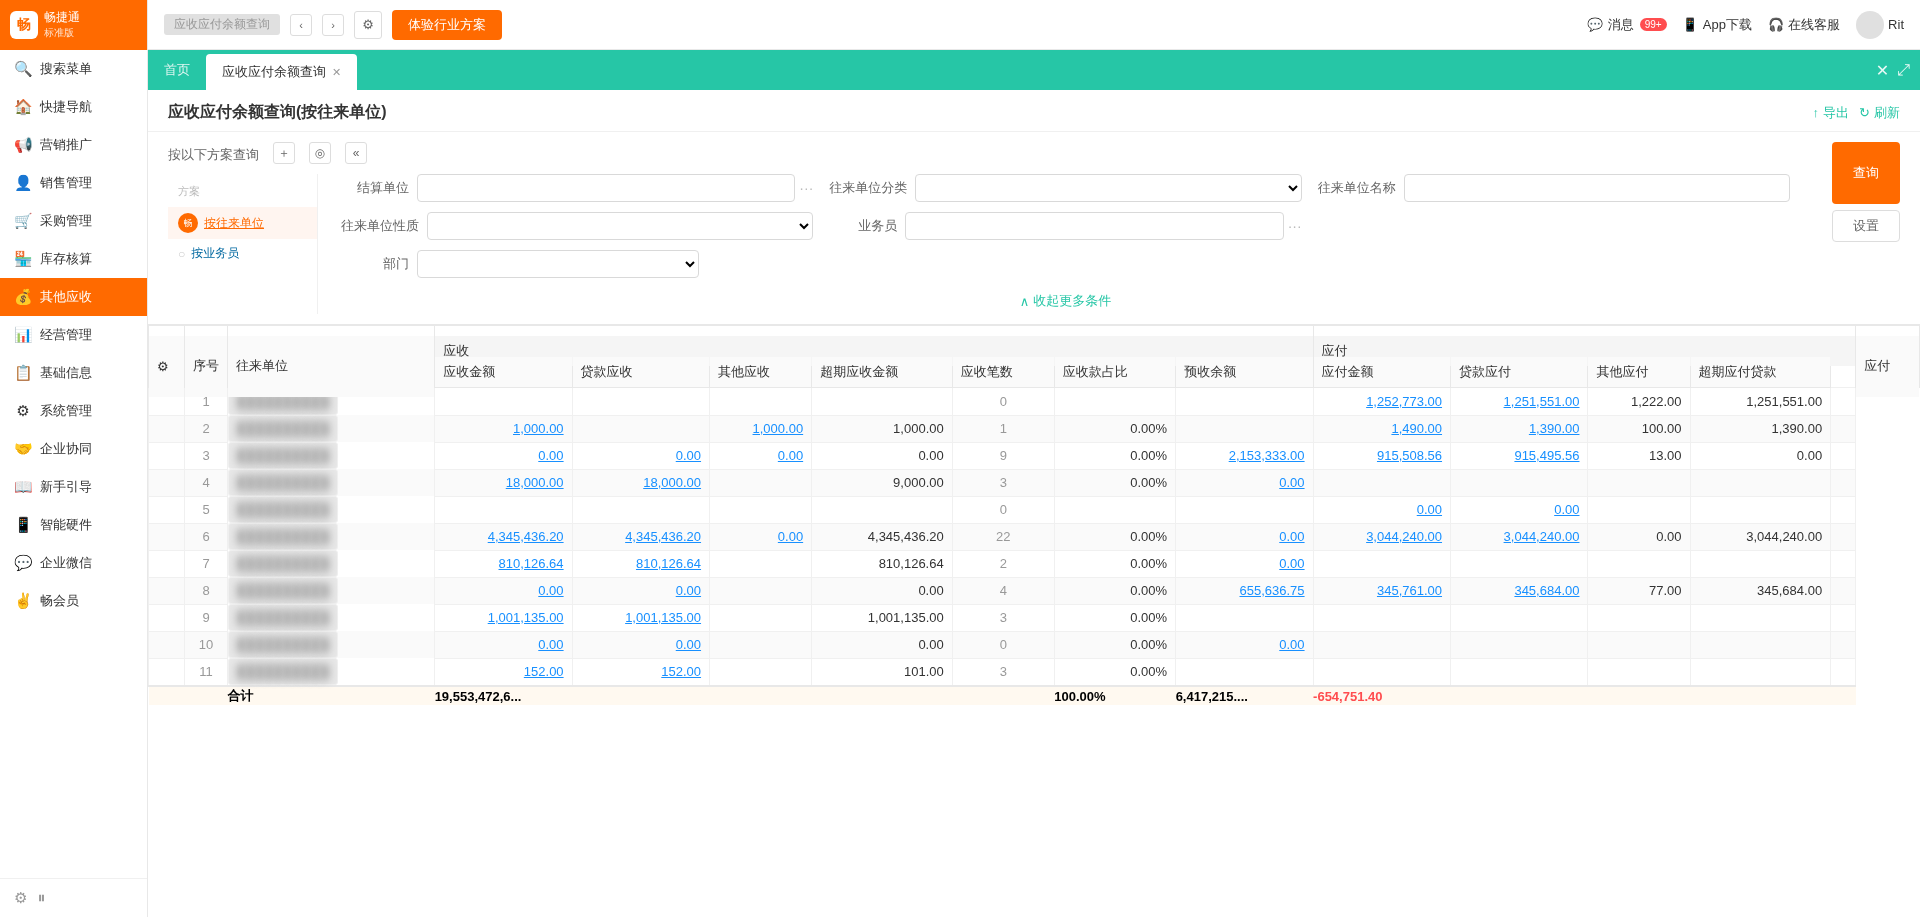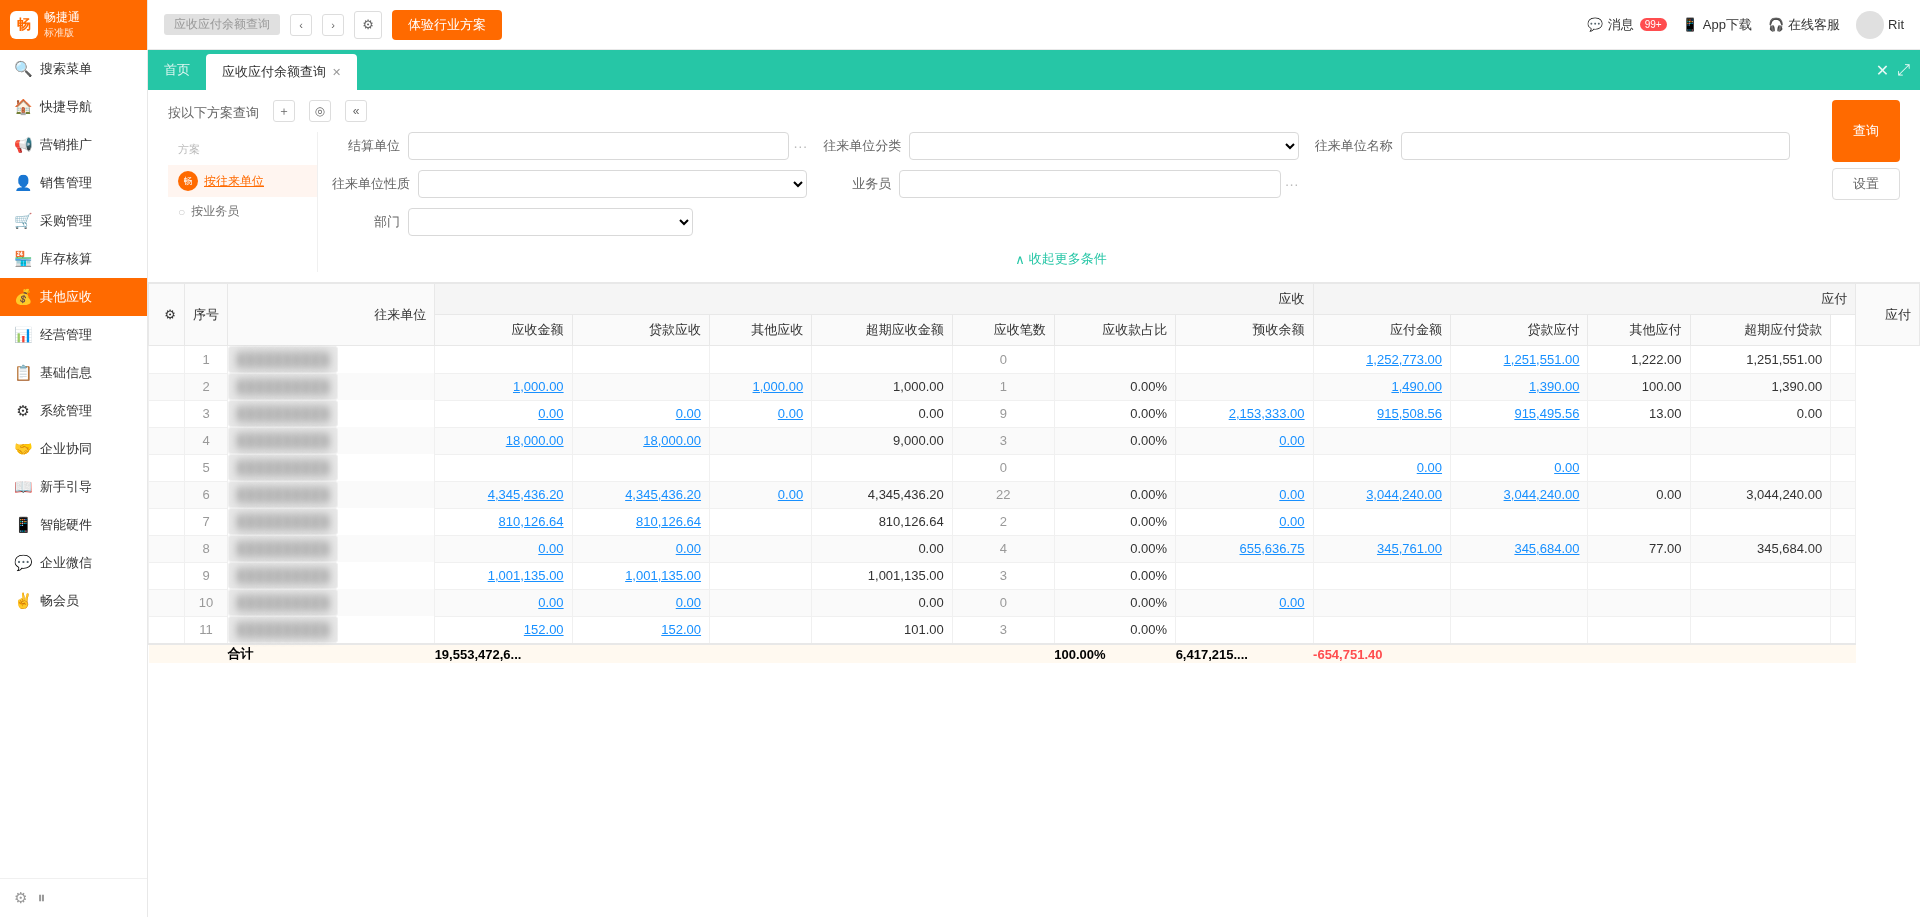--- a/index.html
+++ b/index.html
@@ -47,21 +47,21 @@
     .page-title { font-size: 16px; font-weight: 600; color: #333; }
     .page-header-actions { display: flex; gap: 10px; }
     .header-btn { display: flex; align-items: center; gap: 4px; color: #26c6a6; font-size: 13px; cursor: pointer; }
     .collapse-btn { display: flex; align-items: center; gap: 4px; color: #26c6a6; font-size: 13px; cursor: pointer; justify-content: center; padding: 4px 0; }
     .query-btn { background: #ff6a00; color: #fff; border: none; padding: 22px 20px; border-radius: 4px; cursor: pointer; font-size: 13px; }
     .setting-btn { background: #fff; color: #666; border: 1px solid #ddd; padding: 6px 20px; border-radius: 4px; cursor: pointer; font-size: 13px; }
 
     
     .table-container { flex: 1; overflow: auto; padding: 0 0 0 0; }
     table { width: 100%; border-collapse: collapse; font-size: 12px; }
-    table thead tr th { background: #fafafa; border: 1px solid #e8e8e8; padding: 6px 8px; text-align: right; color: #333; font-weight: normal; white-space: nowrap; position: sticky; top: 0; z-index: 2; margin-top: 36px; }
+    table thead tr th { background: #fafafa; border: 1px solid #e8e8e8; padding: 6px 8px; text-align: left; color: #333; font-weight: normal; white-space: nowrap; position: sticky; top: 10px; z-index: 2; margin-top: 36px; }
     table thead tr th.group { background: #f5f5f5; }
     table tbody tr td { border: 1px solid #f0f0f0; padding: 5px 8px; text-align: right; color: #333; white-space: nowrap; }
     table tbody tr td.col-no { text-align: center; color: #999; }
     table tbody tr td.col-name { text-align: left; }
     table tbody tr td.col-link { color: #1890ff; text-decoration: underline; cursor: pointer; }
     table tbody tr:nth-child(even) { background: #fafafa; }
     .tfoot-row { background: #fff9f0 !important; font-weight: bold; }
     .tfoot-row td { border-top: 2px solid #e8e8e8; }
     .settings-icon-cell { text-align: center !important; color: #999; }
 
@@ -79,21 +79,21 @@
     .filter-section-header .label { color: #666; font-size: 13px; }
     .icon-btn { width: 22px; height: 22px; border: 1px solid #ddd; border-radius: 3px; display: flex; align-items: center; justify-content: center; cursor: pointer; color: #666; font-size: 12px; background: #fff; }
     .side-panel { width: 150px; flex-shrink: 0; border-right: 1px solid #f0f0f0; padding-top: 6px; background: #fff; }
     .side-panel-header { display: flex; align-items: center; gap: 4px; padding: 4px 10px 8px; }
     .side-panel-header .label { font-size: 12px; color: #999; }
     .side-panel-scheme { display: flex; align-items: center; gap: 6px; padding: 6px 10px; cursor: pointer; background: #fff5f0; }
     .side-panel-scheme .s-icon { width: 20px; height: 20px; background: #ff6a00; border-radius: 50%; display: flex; align-items: center; justify-content: center; color: #fff; font-size: 9px; }
     .side-panel-scheme .s-label { color: #ff6a00; font-size: 12px; text-decoration: underline; }
     .side-panel-item { display: flex; align-items: center; gap: 6px; padding: 6px 10px; cursor: pointer; }
     .side-panel-item .s-icon2 { color: #ccc; font-size: 12px; }
-    .side-panel-item .s-label2 { color: #737373; font-size: 12px; }
+    .side-panel-item .s-label2 { color: #0369a1; font-size: 12px; }
 
     .blurred { color: transparent; text-shadow: 0 0 6px #aaa; user-select: none; }
   </style>
 </head>
 <body>
 
 <div class="sidebar">
   <div class="sidebar-logo">
     <div class="sidebar-logo-icon">畅</div>
     <div>
@@ -210,30 +210,43 @@
     </div>
     <div class="tabbar-actions">
       <span class="tabbar-action-btn">✕</span>
       <span class="tabbar-action-btn">⤢</span>
     </div>
   </div>
 
   <div class="content">
     <div class="page">
 
+      <div class="page-header">
+        <h2 class="page-title">应收应付余额查询(按往来单位)</h2>
+        <div class="page-header-actions">
+          <div class="header-btn">
+            <span>↑</span>
+            <span>导出</span>
+          </div>
+          <div class="header-btn">
+            <span>↻</span>
+            <span>刷新</span>
+          </div>
+        </div>
+      </div>
 
       <div class="filter-wrapper">
         <div class="filter-section-header">
           <span class="label">按以下方案查询</span>
           <div class="icon-btn">＋</div>
           <div class="icon-btn">◎</div>
           <div class="icon-btn">«</div>
         </div>
 
-        <div style="display:flex;gap:0;">
+        <div style="display:flex;gap:9px;">
 
           <div class="side-panel">
             <div class="side-panel-header">
               <span class="label" style="font-size:11px;color:#bbb;">方案</span>
             </div>
             <div class="side-panel-scheme">
               <div class="s-icon" style="font-size:9px;">畅</div>
               <span class="s-label">按往来单位</span>
             </div>
             <div class="side-panel-item">

